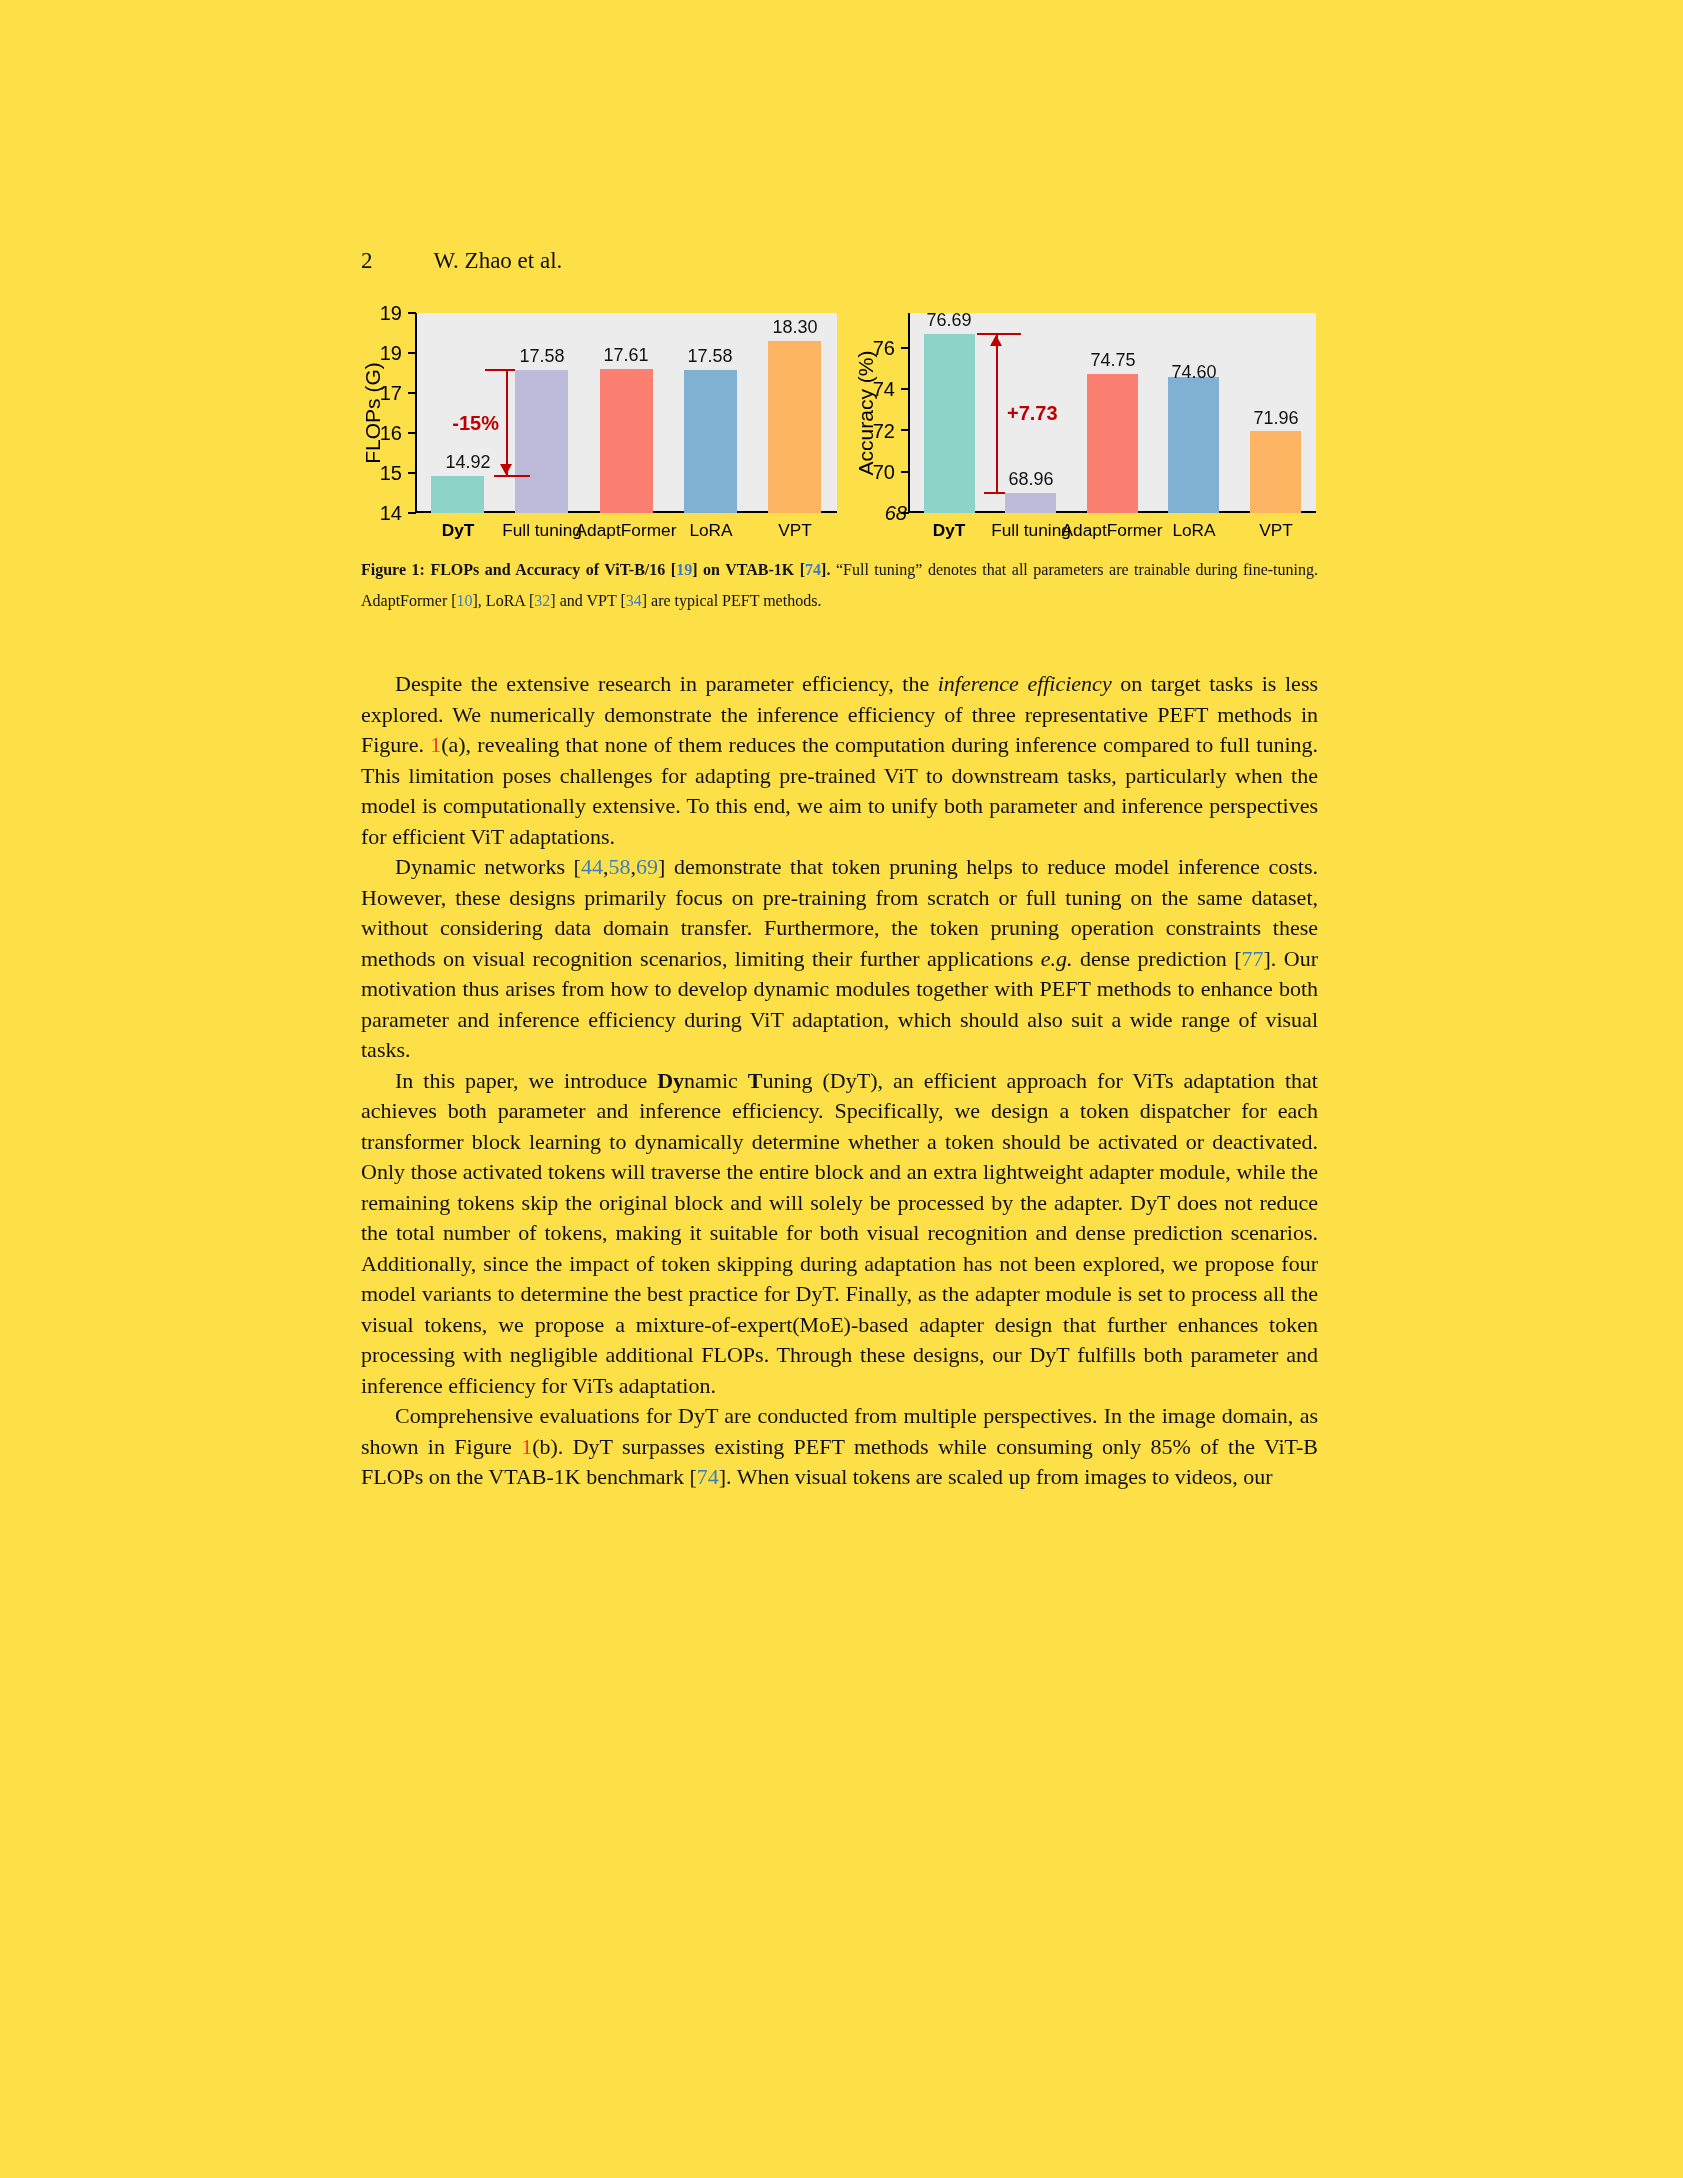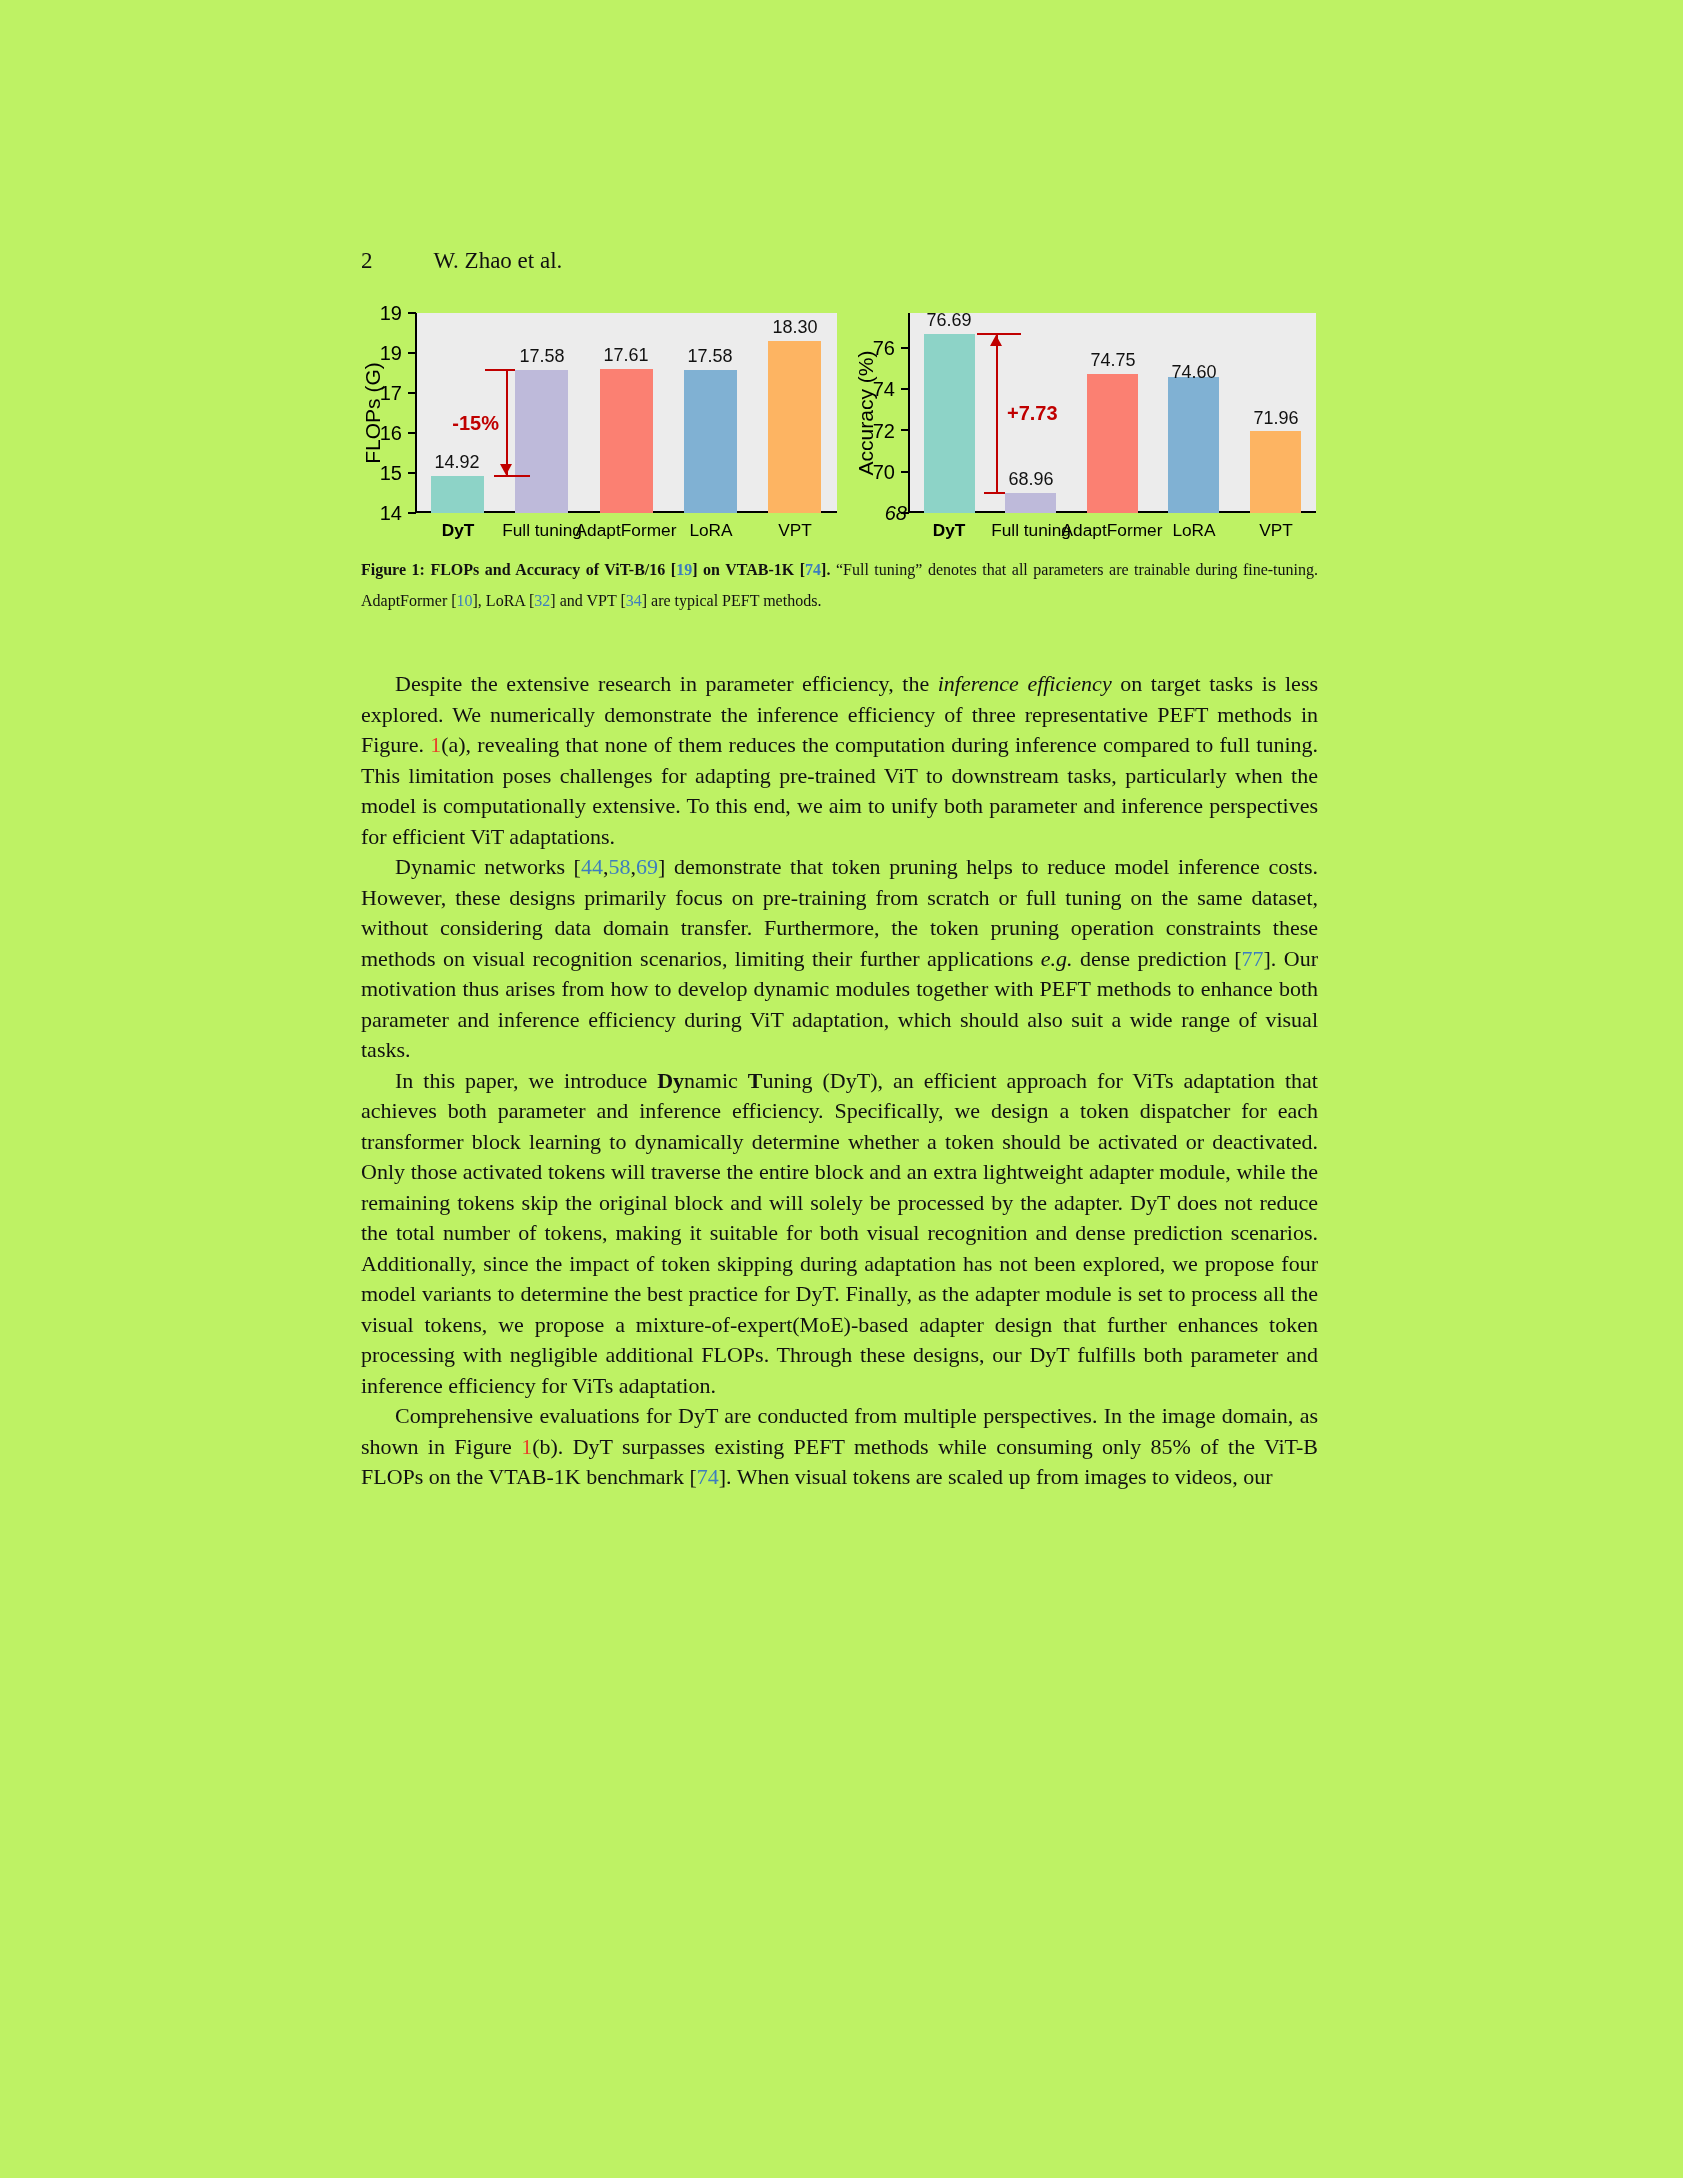--- a/index.html
+++ b/index.html
@@ -1,17 +1,17 @@
 <!DOCTYPE html>
 <html><head>
 <meta charset="utf-8">
 <style>
   html,body{margin:0;padding:0;}
   body{width:1683px;height:2178px;background:#ffffff;font-family:"Liberation Serif",serif;}
-  .page{position:relative;width:1683px;height:2178px;background:#bef264;overflow:hidden;}
+  .page{position:relative;width:1683px;height:2178px;background:#fde047;overflow:hidden;}
 
   
   .running-head{position:absolute;left:361px;top:248px;font-size:23px;color:#111;}
   .authors{margin-left:61px;}
 
   
   .fig{position:absolute;left:358px;top:309px;width:968px;margin:0;display:flex;gap:6px;}
   .chart{position:relative;height:238px;font-family:"Liberation Sans","DejaVu Sans",sans-serif;}
   .chart-flops{width:487px;}
   .chart-acc{width:473px;}
@@ -60,21 +60,21 @@
         <div class="chart-ytick-label" style="left: 0px; top: 153px; width: 44px;">15</div>
         <div class="chart-ytick-mark" style="left: 50px; top: 123px; width: 8px; height: 2px;"></div>
         <div class="chart-ytick-label" style="left: 0px; top: 113px; width: 44px;">16</div>
         <div class="chart-ytick-mark" style="left: 50px; top: 83px; width: 8px; height: 2px;"></div>
         <div class="chart-ytick-label" style="left: 0px; top: 73px; width: 44px;">17</div>
         <div class="chart-ytick-mark" style="left: 50px; top: 43px; width: 8px; height: 2px;"></div>
         <div class="chart-ytick-label" style="left: 0px; top: 33px; width: 44px;">19</div>
         <div class="chart-ytick-mark" style="left: 50px; top: 3px; width: 8px; height: 2px;"></div>
         <div class="chart-ytick-label" style="left: 0px; top: -7px; width: 44px;">19</div>
         <div class="chart-bar" style="left: 73px; top: 167px; width: 53px; height: 37px; background: rgb(141, 211, 199);"></div>
-        <div class="chart-value-label" style="left: 57px; top: 143px; width: 84px;">14.92</div>
+        <div class="chart-value-label" style="left: 68px; top: 143px; width: 84px;">14.92</div>
         <div class="chart-xtick-label" style="left: 100px; top: 211px; font-weight: bold;">DyT</div>
         <div class="chart-bar" style="left: 157px; top: 61px; width: 53px; height: 143px; background: rgb(190, 186, 218);"></div>
         <div class="chart-value-label" style="left: 142px; top: 37px; width: 84px;">17.58</div>
         <div class="chart-xtick-label" style="left: 184px; top: 211px;">Full tuning</div>
         <div class="chart-bar" style="left: 242px; top: 60px; width: 53px; height: 144px; background: rgb(251, 128, 114);"></div>
         <div class="chart-value-label" style="left: 226px; top: 36px; width: 84px;">17.61</div>
         <div class="chart-xtick-label" style="left: 268px; top: 211px;">AdaptFormer</div>
         <div class="chart-bar" style="left: 326px; top: 61px; width: 53px; height: 143px; background: rgb(128, 177, 211);"></div>
         <div class="chart-value-label" style="left: 310px; top: 37px; width: 84px;">17.58</div>
         <div class="chart-xtick-label" style="left: 353px; top: 211px;">LoRA</div>

